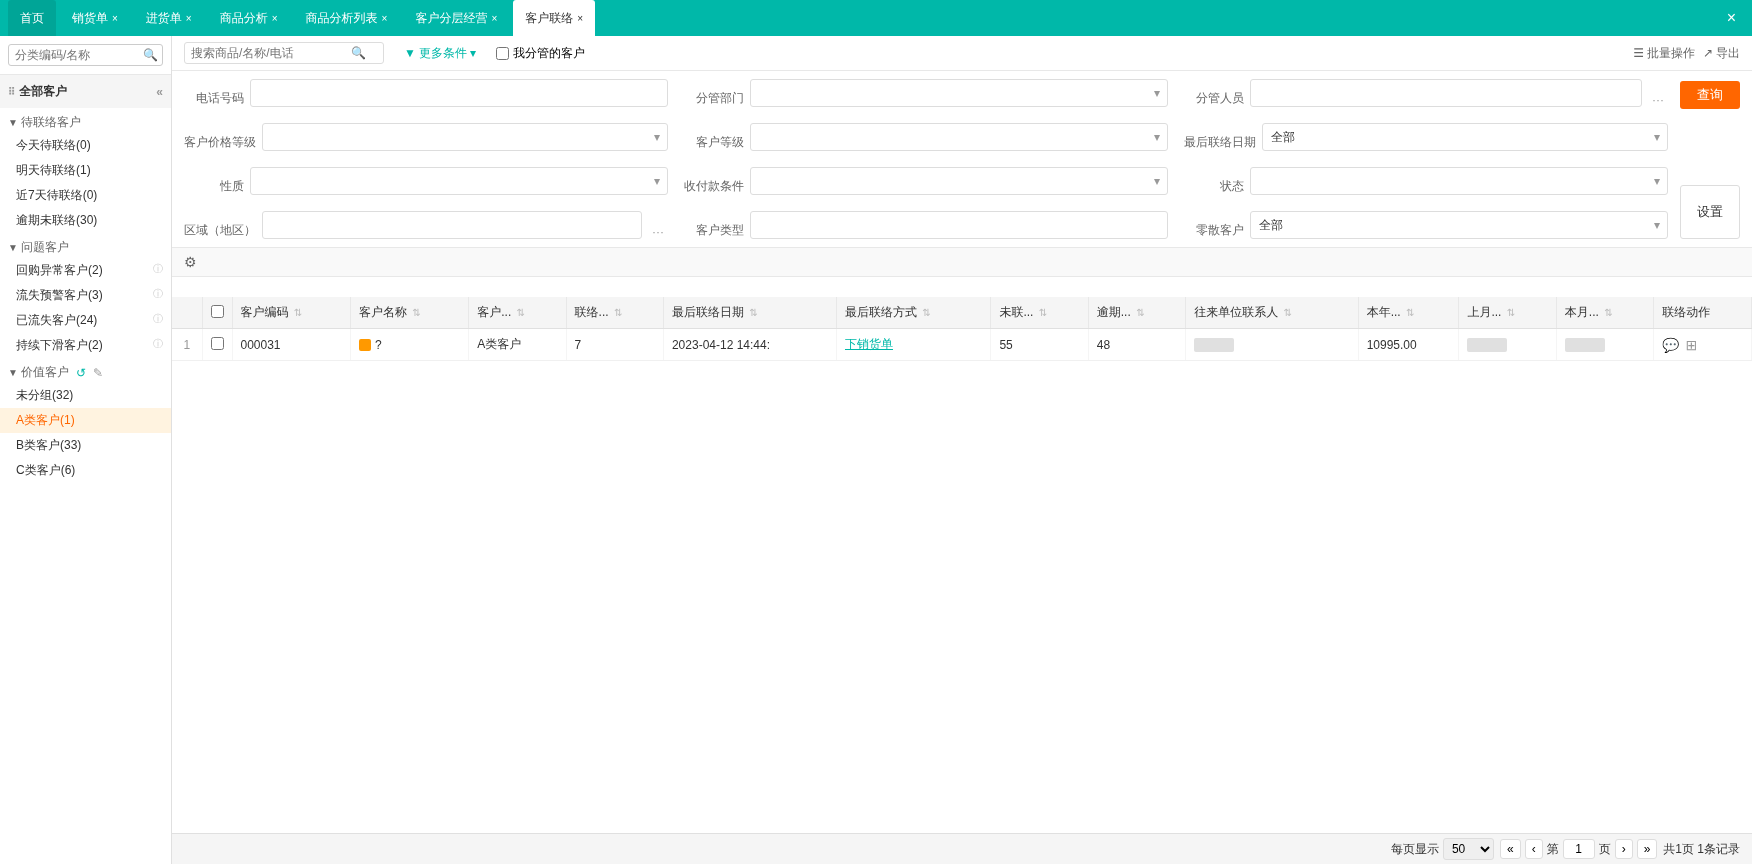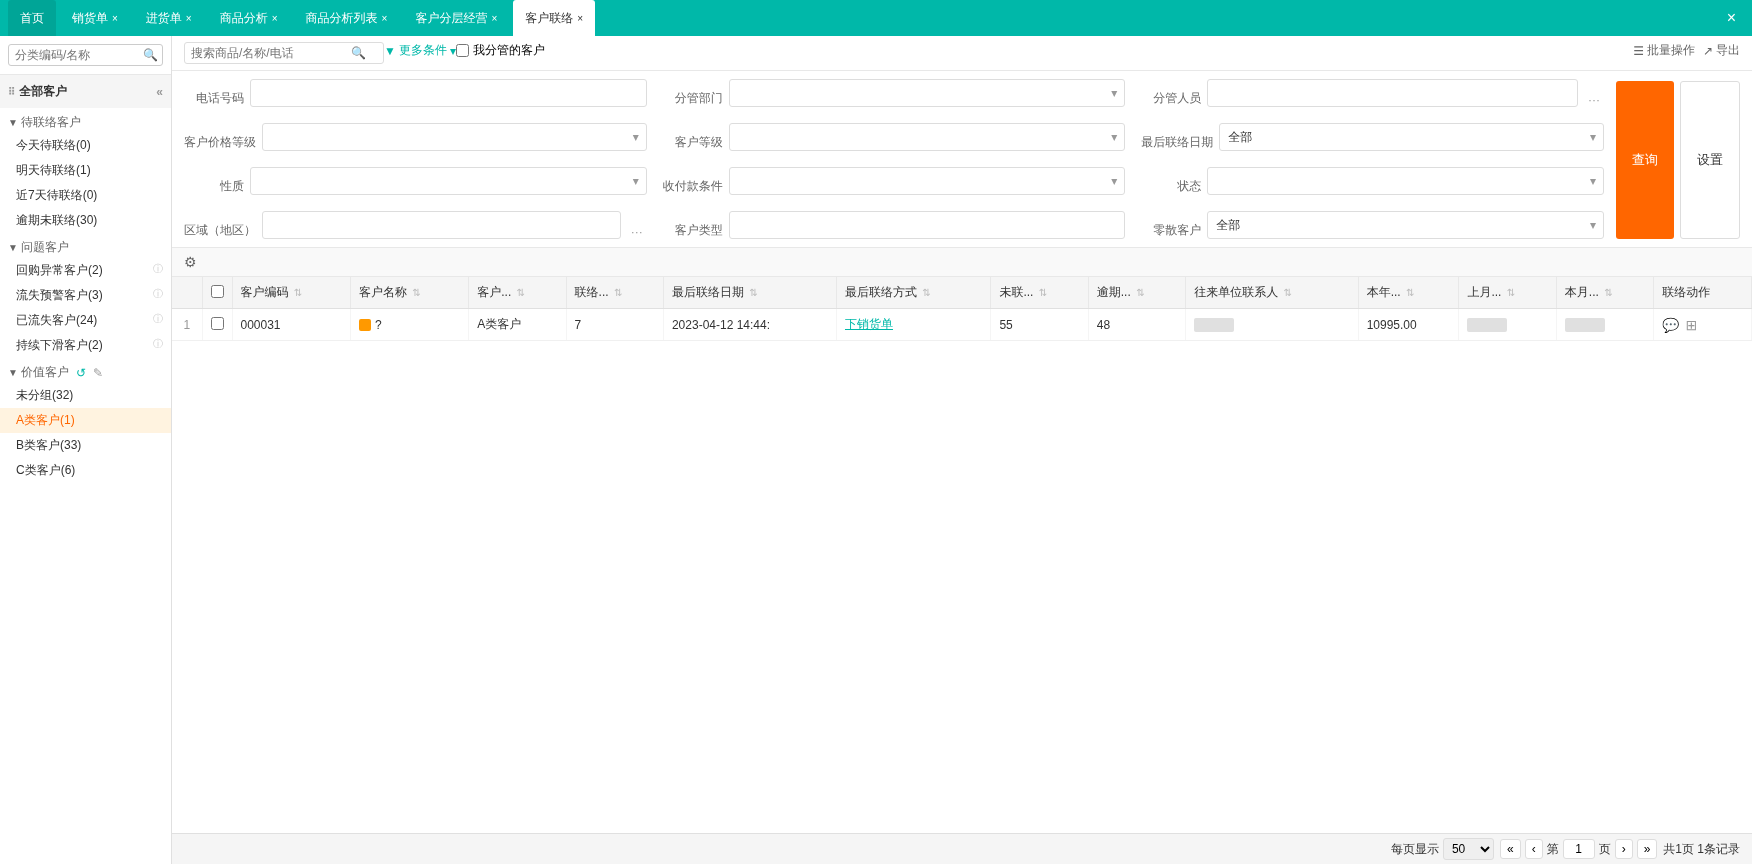--- a/index.html
+++ b/index.html
@@ -108,22 +108,22 @@
       flex-direction: column;
       background: #f5f5f5;
       overflow: hidden;
     }
 
     
     .filter-bar {
       background: #fff;
       padding: 6px 12px;
       display: flex;
-      align-items: flex-start;
-      gap: 0;
+      align-items: center;
+      gap: 20px;
       border-bottom: 1px solid #e8e8e8;
     }
     .filter-search-box {
       display: flex;
       align-items: center;
       border: 1px solid #ddd;
       border-radius: 3px;
       padding: 3px 6px;
       width: 200px;
       background: #fff;
@@ -308,20 +308,21 @@
       display: flex;
       gap: 6px;
       align-items: center;
     }
     .action-icon { color: #999; cursor: pointer; font-size: 14px; }
 
     
     .scroll-area {
       flex: 1;
       overflow: auto;
+      margin-top: 20px;
     }
 
     
     .bottom-bar {
       background: #f5f5f5;
       border-top: 1px solid #e0e0e0;
       padding: 4px 12px;
       display: flex;
       align-items: flex-start;
       justify-content: space-between;
@@ -614,21 +615,21 @@
                 <select class="filter-select">
                   <option>全部</option>
                 </select>
                 <span class="chevron">▾</span>
               </div>
             </div>
           </div>
 
         </div>
 
-        <div style="display:flex; flex-direction:row; gap:6px; justify-content:flex-end; padding-top:2px;">
+        <div style="display:flex; flex-direction:column; gap:6px; justify-content:space-between; padding-top:2px;">
           <button class="btn-query">查询</button>
           <button class="btn-set">设置</button>
         </div>
       </div>
     </div>
 
     <div class="table-area">
       <div class="table-toolbar">
         <span class="gear-icon">⚙</span>
       </div>

